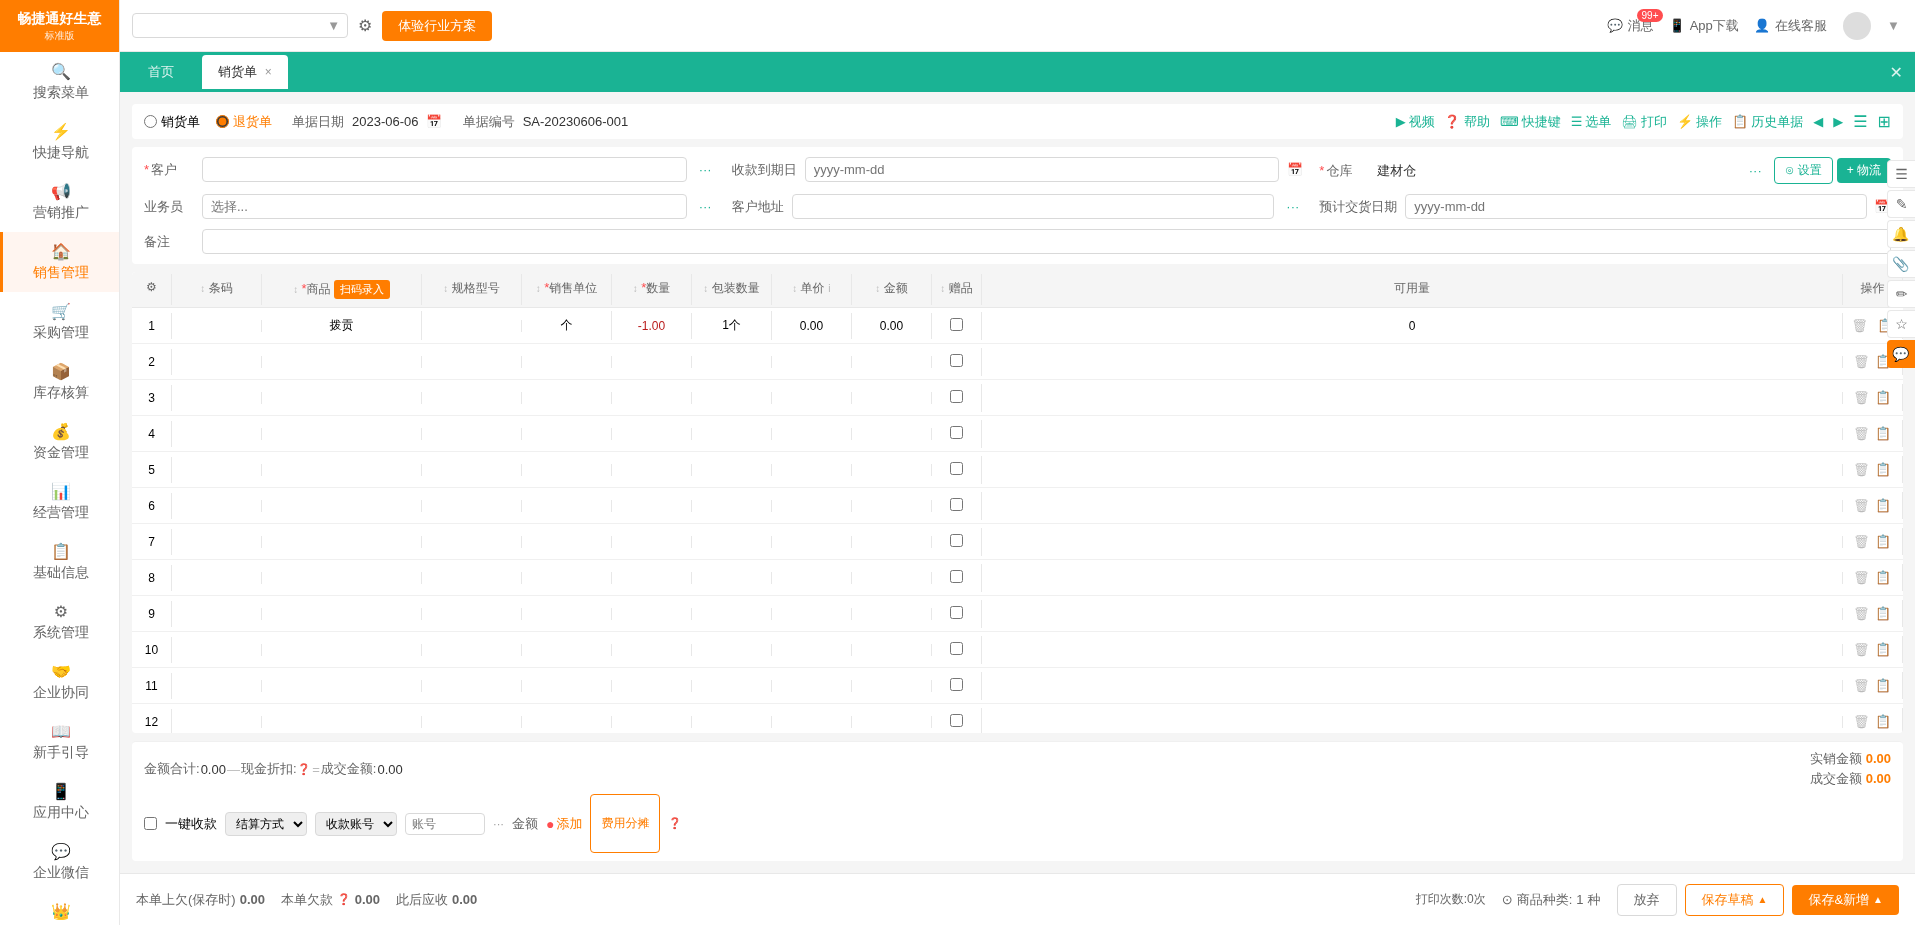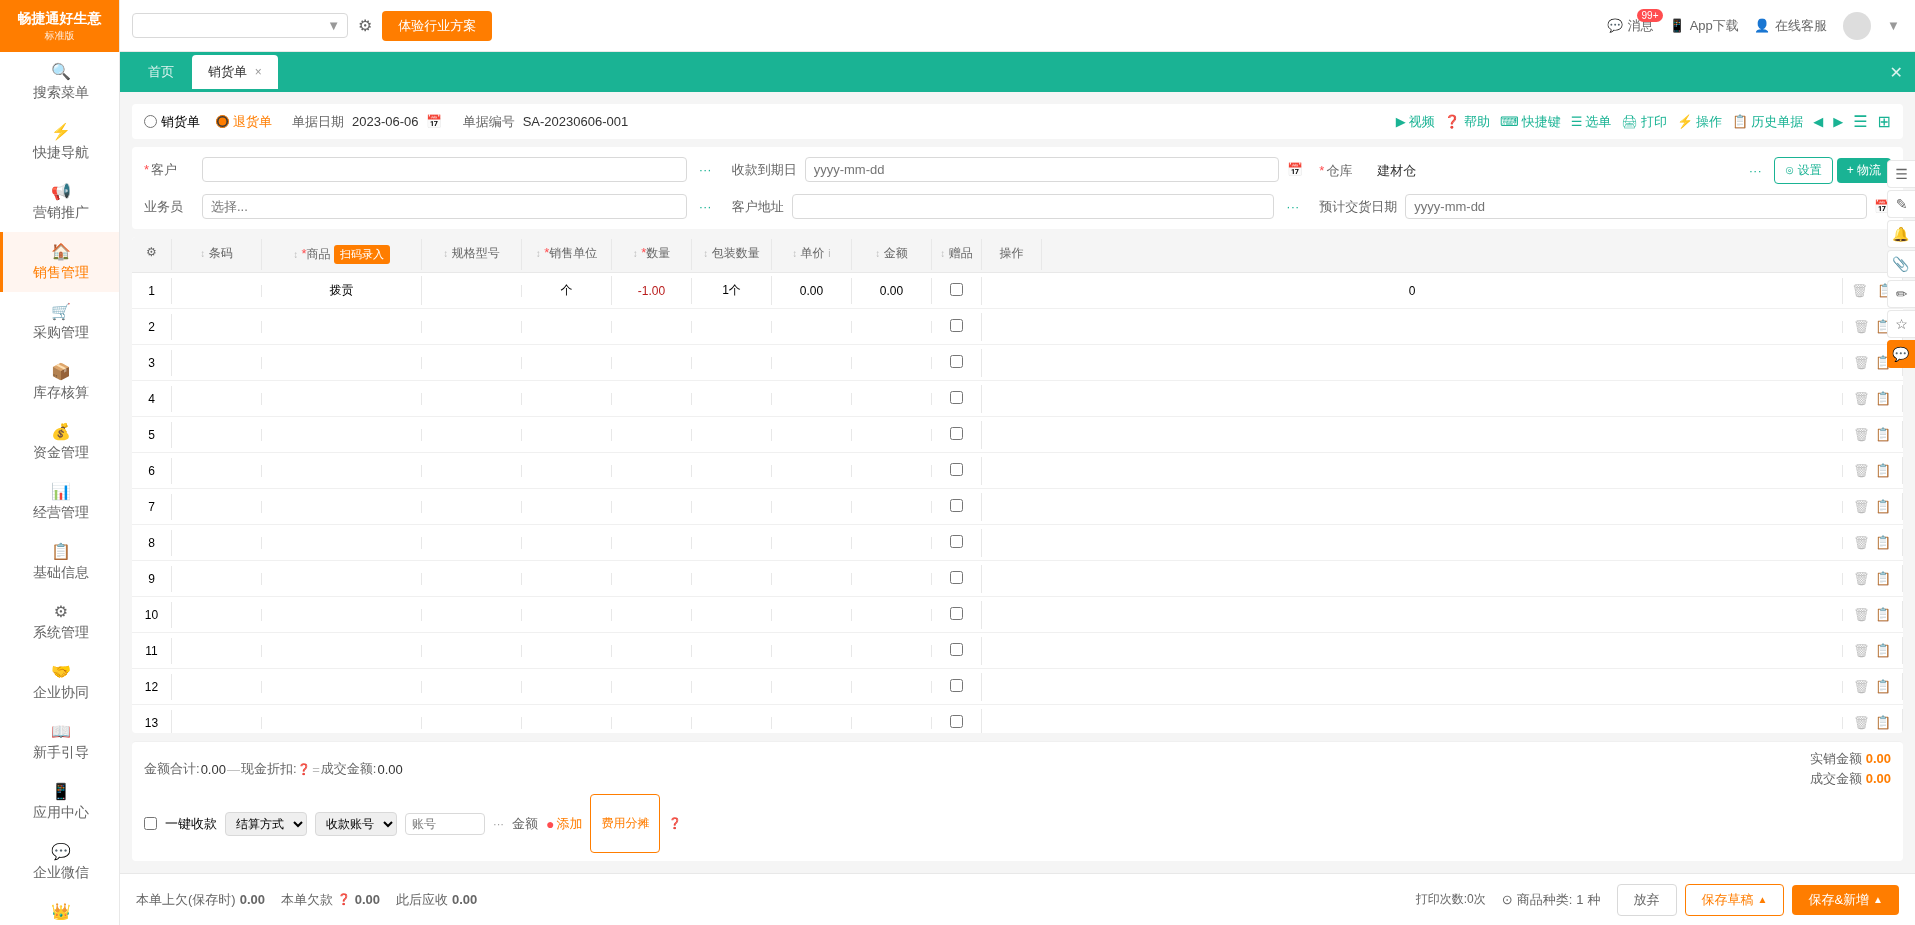--- a/index.html
+++ b/index.html
@@ -27,21 +27,21 @@
     .company-wrapper .chevron { position: absolute; right: 8px; color: #999; pointer-events: none; }
     .gear-btn { border: none; background: none; cursor: pointer; color: #666; font-size: 16px; }
     .trial-btn { background: #ff7d00; color: #fff; border: none; border-radius: 4px; padding: 6px 16px; cursor: pointer; font-size: 13px; }
     .header-right { margin-left: auto; display: flex; align-items: center; gap: 16px; color: #666; font-size: 13px; }
     .header-right .msg-btn { position: relative; cursor: pointer; display: flex; align-items: center; gap: 4px; }
     .badge { background: #ff4d4f; color: #fff; border-radius: 8px; padding: 1px 5px; font-size: 10px; position: absolute; top: -8px; right: -10px; }
     .header-right .btn { cursor: pointer; display: flex; align-items: center; gap: 4px; color: #666; }
     .avatar { width: 28px; height: 28px; border-radius: 50%; background: #ddd; }
 
     
-    .tab-bar { background: #1ab394; display: flex; align-items: center; padding: 0 12px; height: 40px; flex-shrink: 0; gap: 2px; }
+    .tab-bar { background: #1ab394; display: flex; align-items: center; padding: 0 12px; height: 40px; flex-shrink: 0; gap: 12px; }
     .tab-item { padding: 8px 16px; color: rgba(255,255,255,0.85); cursor: pointer; font-size: 13px; border-radius: 4px 4px 0 0; }
     .tab-item.active { background: #fff; color: #333; }
     .tab-close { margin-left: 4px; font-size: 12px; color: #999; }
     .tab-spacer { flex: 1; }
     .tab-close-all { color: rgba(255,255,255,0.85); cursor: pointer; font-size: 16px; }
 
     
     .content { flex: 1; overflow-y: auto; background: #f5f5f5; padding: 12px; display: flex; flex-direction: column; gap: 8px; }
 
     
@@ -308,20 +308,24 @@
         <span class="form-label">客户地址</span>
         <input class="form-input" type="text" style="flex: 1 1 0%;">
         <span class="form-dots">···</span>
       </div>
       <div class="form-row">
         <span class="form-label">预计交货日期</span>
         <input class="form-input placeholder" type="text" style="flex: 1 1 0%;" placeholder="yyyy-mm-dd">
         <span style="color:#1ab394;cursor:pointer;">📅</span>
       </div>
 
+      <div class="form-row" style="grid-column:1/-1;">
+        <span class="form-label">备注</span>
+        <input class="form-input" type="text" style="width: 100%;">
+      </div>
     </div>
 
     <div class="table-section">
 
       <div class="table-header">
         <div class="th col-seq">⚙</div>
         <div class="th col-barcode">
           <span class="sort-icon">↕</span> 条码
         </div>
         <div class="th col-product">
@@ -346,20 +350,21 @@
         <div class="th col-price">
           <span class="sort-icon">↕</span> 单价
           <span class="icon-info">ℹ</span>
         </div>
         <div class="th col-amount">
           <span class="sort-icon">↕</span> 金额
         </div>
         <div class="th col-gift">
           <span class="sort-icon">↕</span> 赠品
         </div>
+        <div class="th col-available">可用量</div>
         <div class="th col-ops">操作</div>
       </div>
 
       <div class="table-row">
         <div class="td col-seq">1</div>
         <div class="td col-barcode"></div>
         <div class="td col-product">拨贡</div>
         <div class="td col-spec"></div>
         <div class="td col-unit">个</div>
         <div class="td col-qty text-red">-1.00</div>

